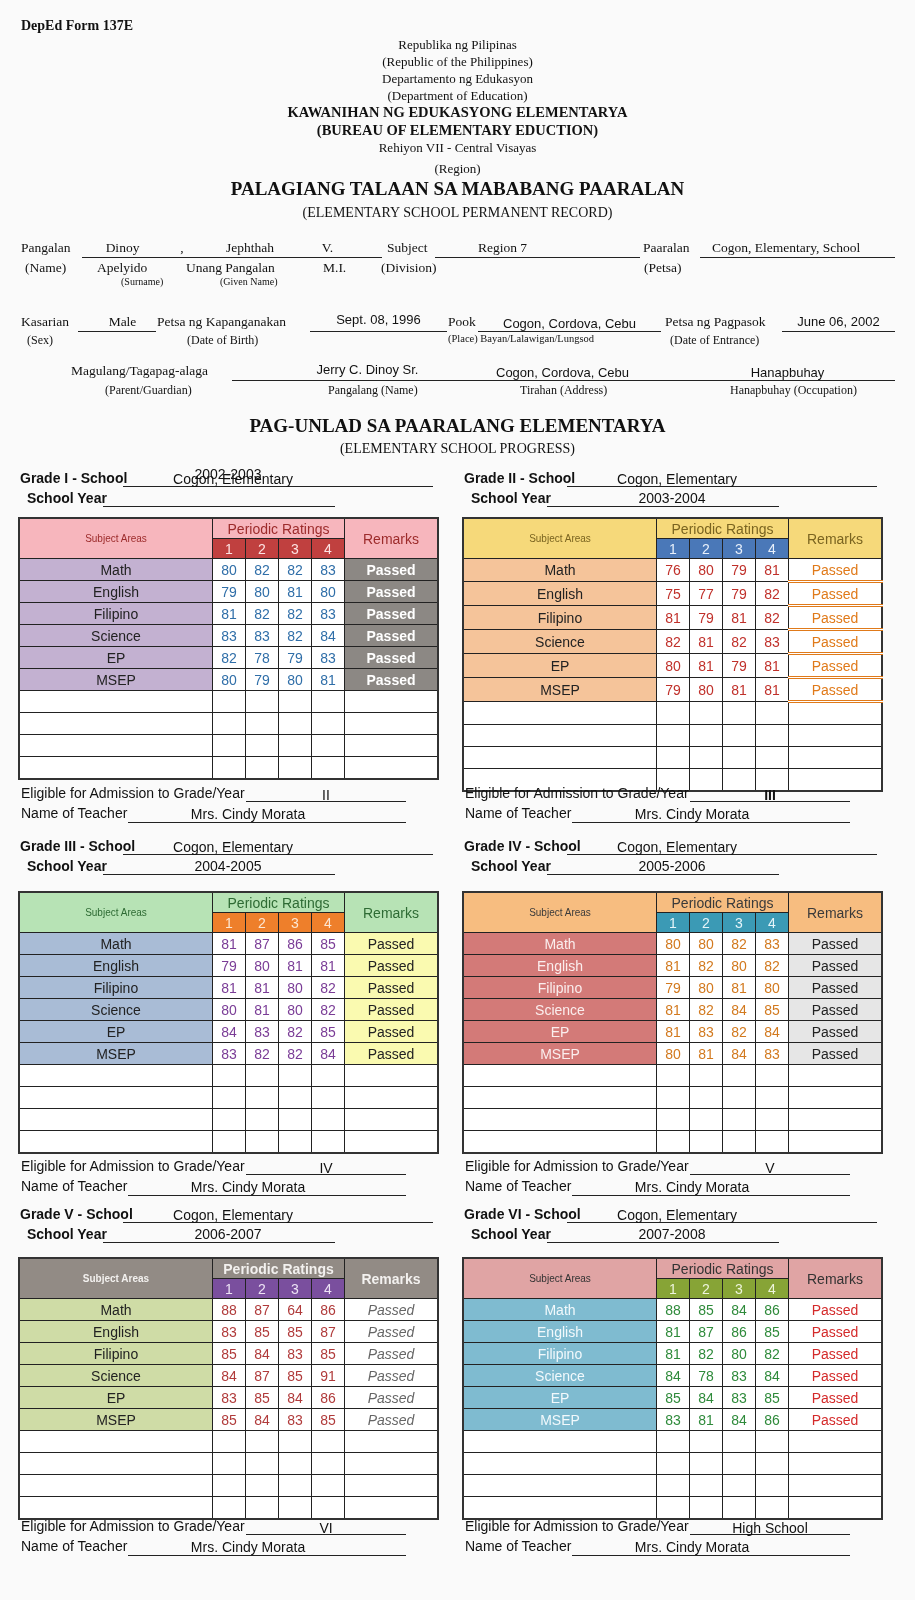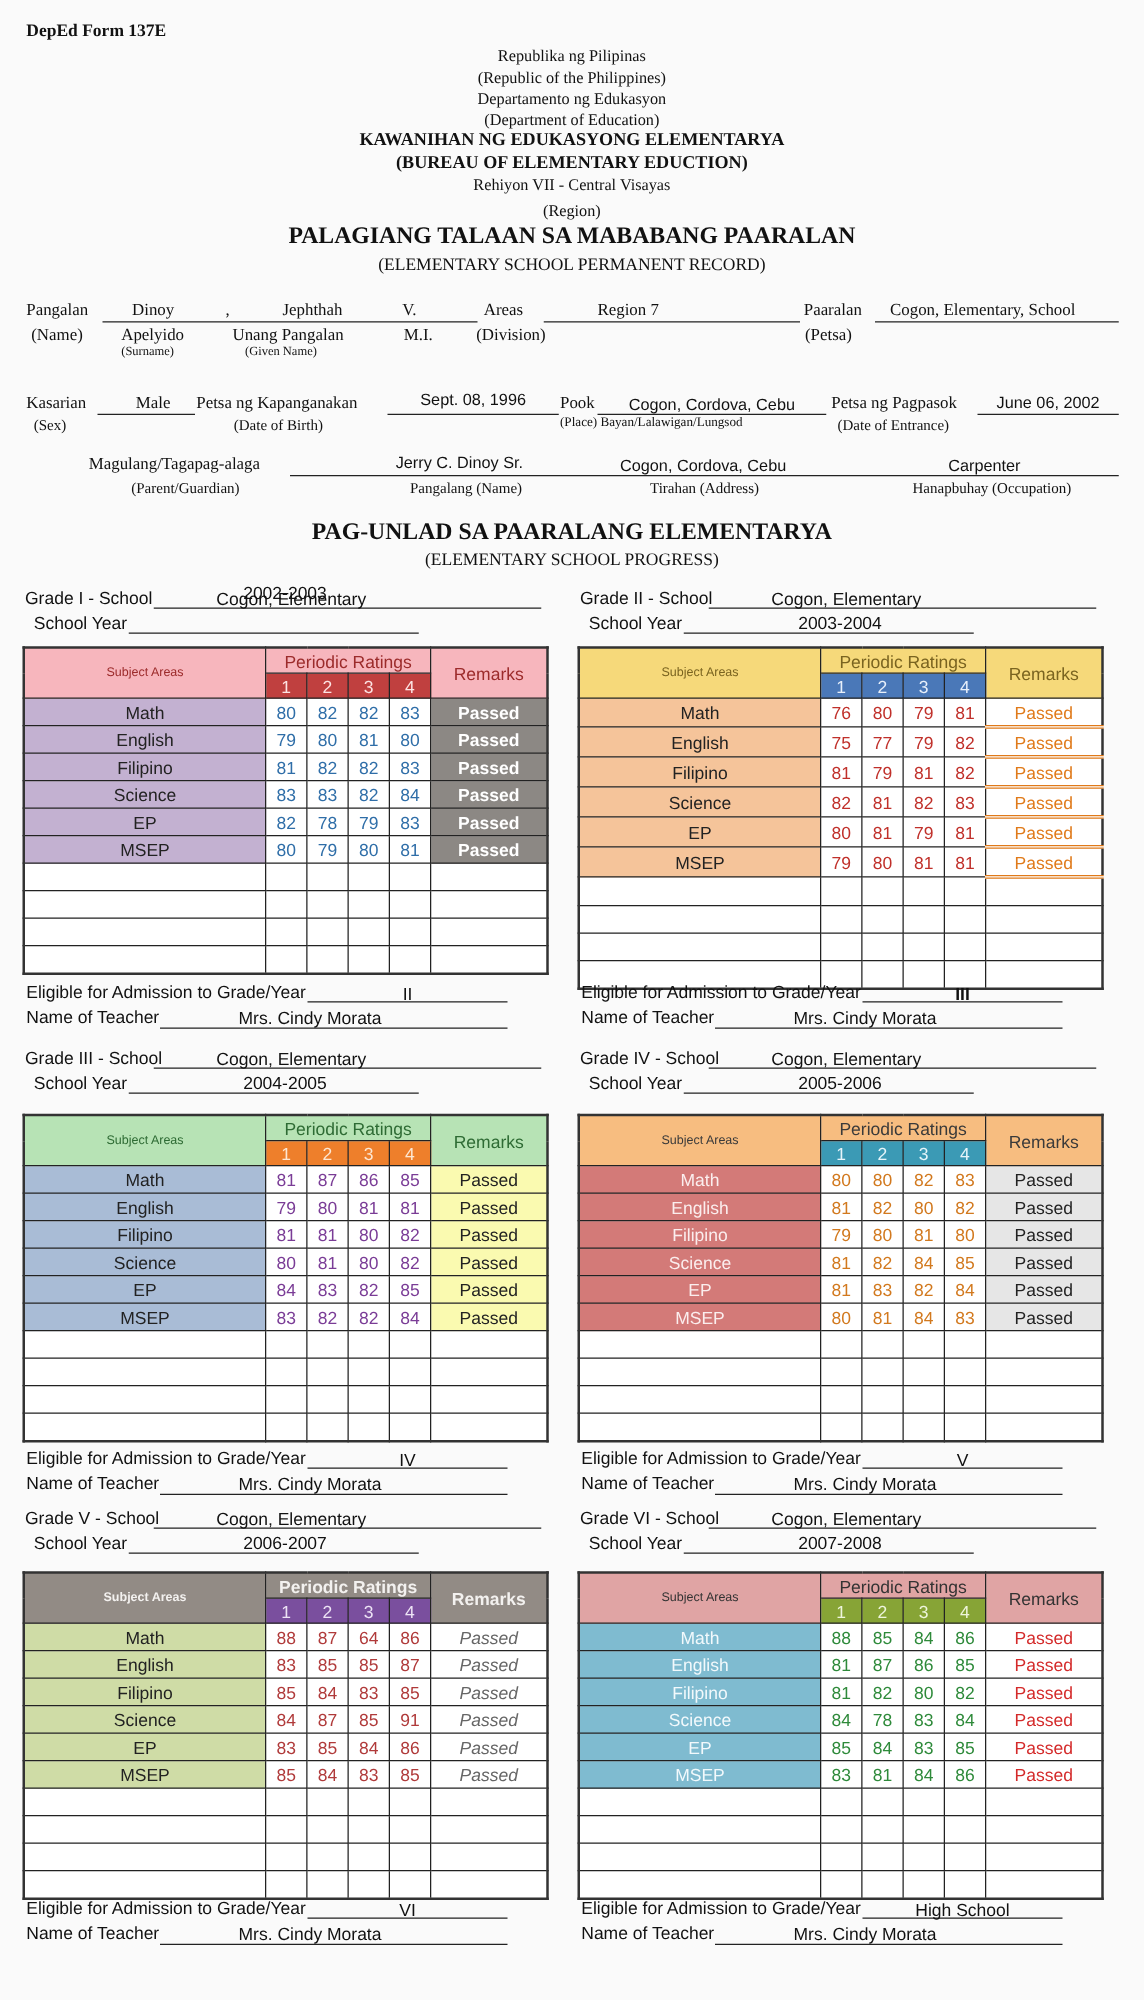--- a/index.html
+++ b/index.html
@@ -5,27 +5,27 @@
   html, body { margin:0; padding:0; }
   body { width:915px; height:1600px; background:#fafafa; position:relative; overflow:hidden; color:#111; }
   .serif { font-family: "Liberation Serif", "DejaVu Serif", serif; }
   .abs { position:absolute; }
   .formno { left:21px; top:18px; font-size:14px; font-weight:bold; }
   .hdr { left:0; width:915px; text-align:center; font-size:13px; line-height:17px; }
   .hdr.b { font-weight:bold; font-size:14.5px; }
   .title { font-size:19px; font-weight:bold; }
   .sub { font-size:14px; }
   .lbl { font-size:13.5px; white-space:nowrap; }
-  .tiny { font-size:10px; white-space:nowrap; }
+  .tiny { font-size:10px; white-space:nowrap;margin-left:24px; }
   .line { border-bottom:1px solid #222; height:0; }
   .val { font-size:13.5px; white-space:nowrap; text-align:center; }
   .valsans { font-family:"Liberation Sans","DejaVu Sans",sans-serif; font-size:13px; white-space:nowrap; text-align:center; }
 
   
-  .gb-label { font-family:"Liberation Sans","DejaVu Sans",sans-serif; font-weight:normal; font-size:14px; white-space:nowrap; }
+  .gb-label { font-family:"Liberation Sans","DejaVu Sans",sans-serif; font-weight:bold; font-size:14px; white-space:nowrap; }
   .gb-val { font-family:"Liberation Sans","DejaVu Sans",sans-serif; font-size:14px; white-space:nowrap; text-align:center; }
   .foot-lbl { font-family:"Liberation Sans","DejaVu Sans",sans-serif; font-size:14px; white-space:nowrap; }
 
   table.grades { position:absolute; border-collapse:collapse; font-family:"Liberation Sans","DejaVu Sans",sans-serif; table-layout:fixed; border:2px solid #333; }
   table.grades td, table.grades th { border:1.5px solid #222; padding:0; text-align:center; font-size:14px; font-weight:normal; height:21px; }
   table.grades th.subj { width:192px; font-size:10px; }
   table.grades th.pr { height:19px; font-size:14px; }
   table.grades th.q { width:32px; height:19px; font-size:14px; }
   table.grades th.rem { width:92px; font-size:14px; }
   table.grades td.blank { background:#fff; }
@@ -51,21 +51,21 @@
 <div class="abs serif val" style="left:95px;top:240px;width:55px">Dinoy</div>
 <div class="abs serif val" style="left:177px;top:240px;width:10px">,</div>
 <div class="abs serif val" style="left:210px;top:240px;width:80px">Jephthah</div>
 <div class="abs serif val" style="left:315px;top:240px;width:25px">V.</div>
 <div class="abs serif lbl" style="left:25px;top:260px">(Name)</div>
 <div class="abs serif lbl" style="left:97px;top:260px">Apelyido</div>
 <div class="abs serif tiny" style="left:97px;top:276px">(Surname)</div>
 <div class="abs serif lbl" style="left:186px;top:260px">Unang Pangalan</div>
 <div class="abs serif tiny" style="left:196px;top:276px">(Given Name)</div>
 <div class="abs serif lbl" style="left:323px;top:260px">M.I.</div>
-<div class="abs serif lbl" style="left:387px;top:240px">Areas</div>
+<div class="abs serif lbl" style="left:387px;top:240px">Subject</div>
 <div class="abs line" style="left:435px;top:257px;width:205px"></div>
 <div class="abs serif lbl" style="left:478px;top:240px">Region 7</div>
 <div class="abs serif lbl" style="left:381px;top:260px">(Division)</div>
 <div class="abs serif lbl" style="left:643px;top:240px">Paaralan</div>
 <div class="abs line" style="left:700px;top:257px;width:195px"></div>
 <div class="abs serif lbl" style="left:712px;top:240px">Cogon, Elementary, School</div>
 <div class="abs serif lbl" style="left:644px;top:260px">(Petsa)</div>
 
 <div class="abs serif lbl" style="left:21px;top:314px">Kasarian</div>
 <div class="abs line" style="left:78px;top:331px;width:78px"></div>
@@ -81,21 +81,21 @@
 <div class="abs serif lbl" style="left:448px;top:333px;font-size:10.5px">(Place) Bayan/Lalawigan/Lungsod</div>
 <div class="abs serif lbl" style="left:665px;top:314px">Petsa ng Pagpasok</div>
 <div class="abs line" style="left:782px;top:331px;width:113px"></div>
 <div class="abs valsans" style="left:782px;top:314px;width:113px">June 06, 2002</div>
 <div class="abs serif lbl" style="left:670px;top:333px;font-size:12px">(Date of Entrance)</div>
 
 <div class="abs serif lbl" style="left:71px;top:363px">Magulang/Tagapag-alaga</div>
 <div class="abs line" style="left:232px;top:380px;width:663px"></div>
 <div class="abs valsans" style="left:300px;top:362px;width:135px">Jerry C. Dinoy Sr.</div>
 <div class="abs valsans" style="left:480px;top:365px;width:165px">Cogon, Cordova, Cebu</div>
-<div class="abs valsans" style="left:730px;top:365px;width:115px">Carpenter</div>
+<div class="abs valsans" style="left:730px;top:365px;width:115px">Hanapbuhay</div>
 <div class="abs serif lbl" style="left:105px;top:383px;font-size:12px">(Parent/Guardian)</div>
 <div class="abs serif lbl" style="left:328px;top:383px;font-size:12px">Pangalang (Name)</div>
 <div class="abs serif lbl" style="left:520px;top:383px;font-size:12px">Tirahan (Address)</div>
 <div class="abs serif lbl" style="left:730px;top:383px;font-size:12px">Hanapbuhay (Occupation)</div>
 
 <div class="abs serif hdr title" style="top:417px">PAG-UNLAD SA PAARALANG ELEMENTARYA</div>
 <div class="abs serif hdr sub" style="top:440px">(ELEMENTARY SCHOOL PROGRESS)</div>
 
 <div id="grade-blocks">
   <div class="grade-block">

